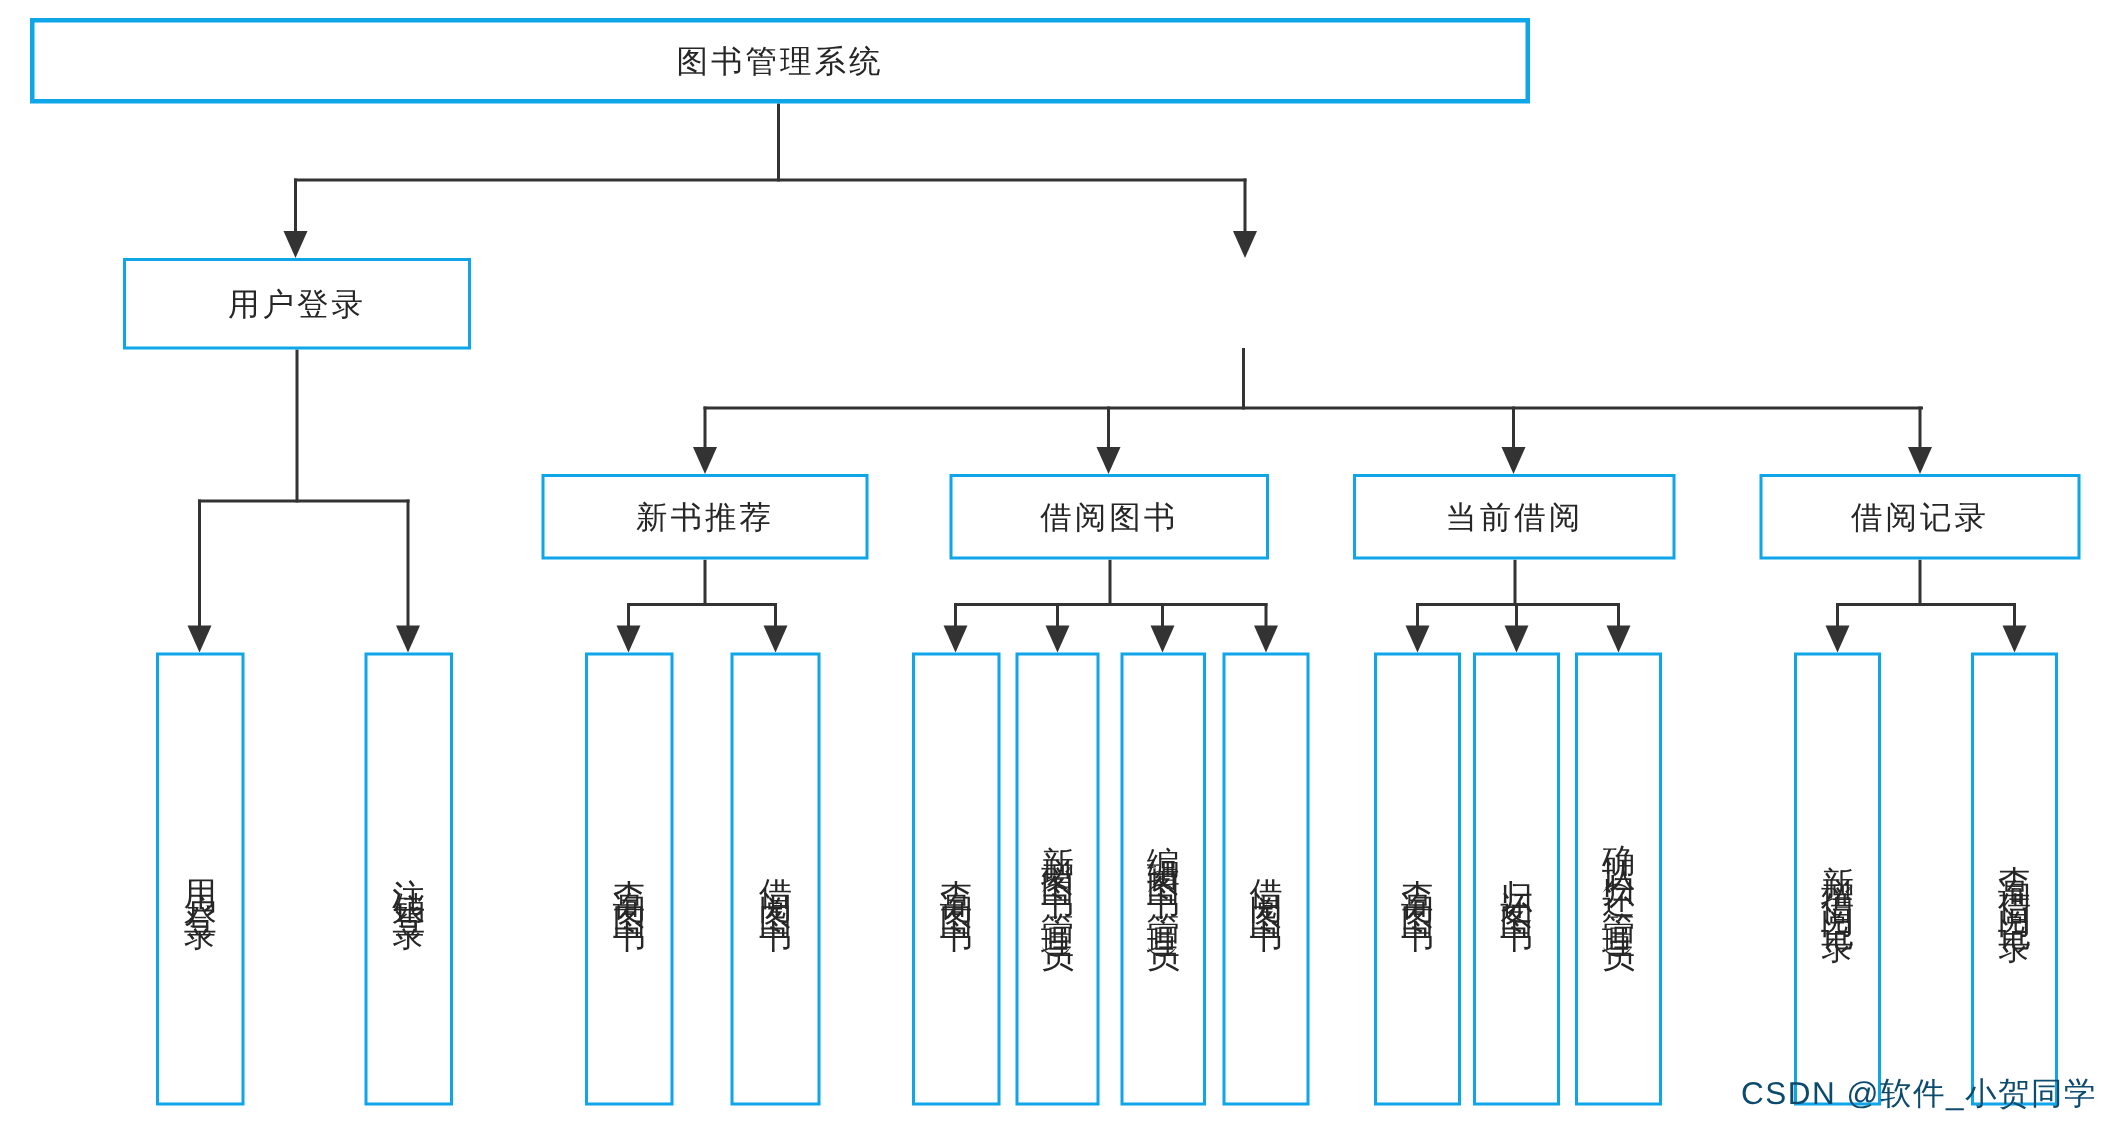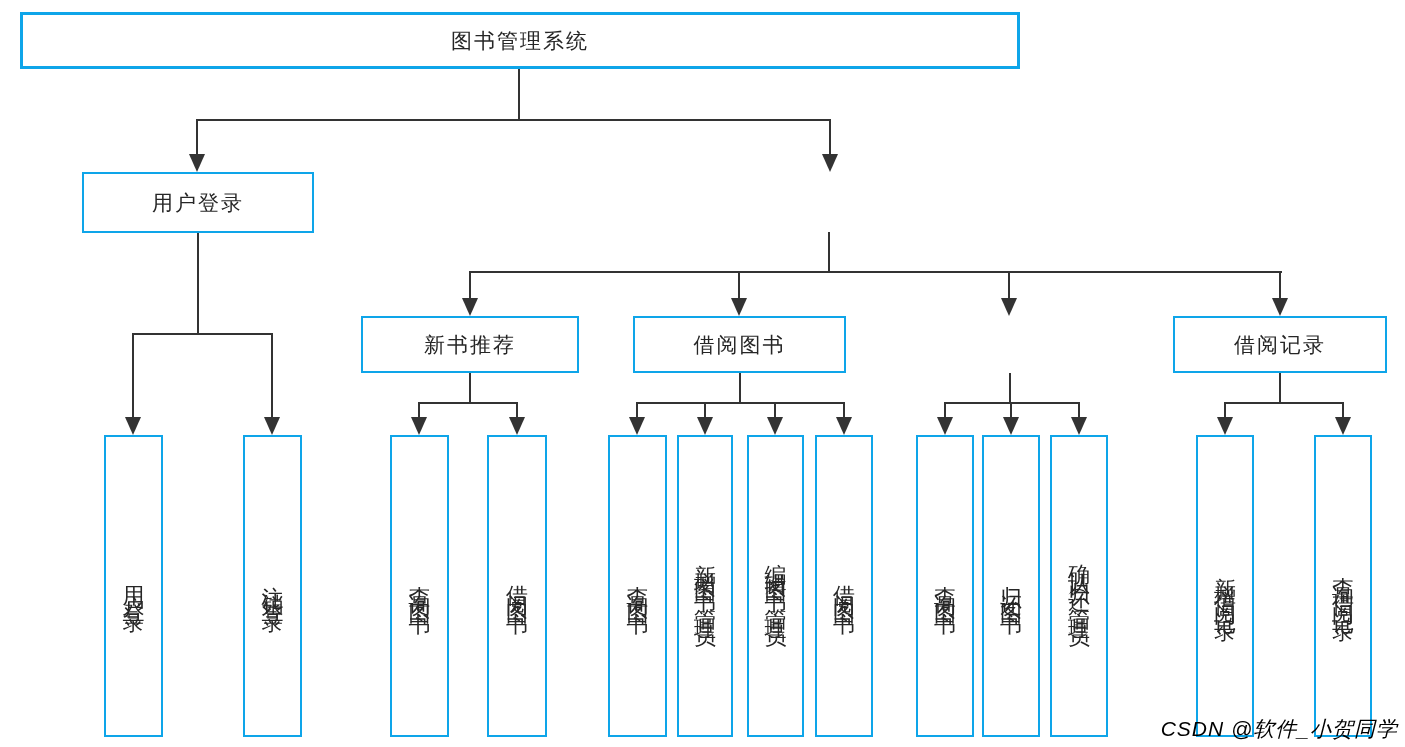--- a/index.html
+++ b/index.html
@@ -53,45 +53,47 @@
     border-left: 8px solid transparent;
     border-right: 8px solid transparent;
     border-top: 18px solid #333333;
     z-index: 1;
   }
   .watermark {
     position: absolute;
     right: 7px;
     bottom: 4px;
     font-size: 21px;
-    color: #000000;
+    color: #0c4a6e;
     letter-spacing: 1px;
     z-index: 3;
     white-space: nowrap;
-    font-style: italic;
   }
 </style>
 </head>
 <body>
 
 <div class="canvas">
 
   <div class="box heavy" style="left:20px;top:12px;width:1000px;height:57px">
     <span class="lbl">图书管理系统</span>
   </div>
 
   <div class="box" style="left:82px;top:172px;width:232px;height:61px">
     <span class="lbl">用户登录</span>
   </div>
 
   <div class="box" style="left:361px;top:316px;width:218px;height:57px">
     <span class="lbl">新书推荐</span>
   </div>
   <div class="box" style="left:633px;top:316px;width:213px;height:57px">
     <span class="lbl">借阅图书</span>
+  </div>
+  <div class="box" style="left:902px;top:316px;width:215px;height:57px">
+    <span class="lbl">当前借阅</span>
   </div>
   <div class="box" style="left:1173px;top:316px;width:214px;height:57px">
     <span class="lbl">借阅记录</span>
   </div>
 
   <div class="box vbox" style="left:104px;top:435px;width:59px;height:302px">
     <span class="lbl">用户登录</span>
   </div>
   <div class="box vbox" style="left:243px;top:435px;width:59px;height:302px">
     <span class="lbl">注销登录</span>

